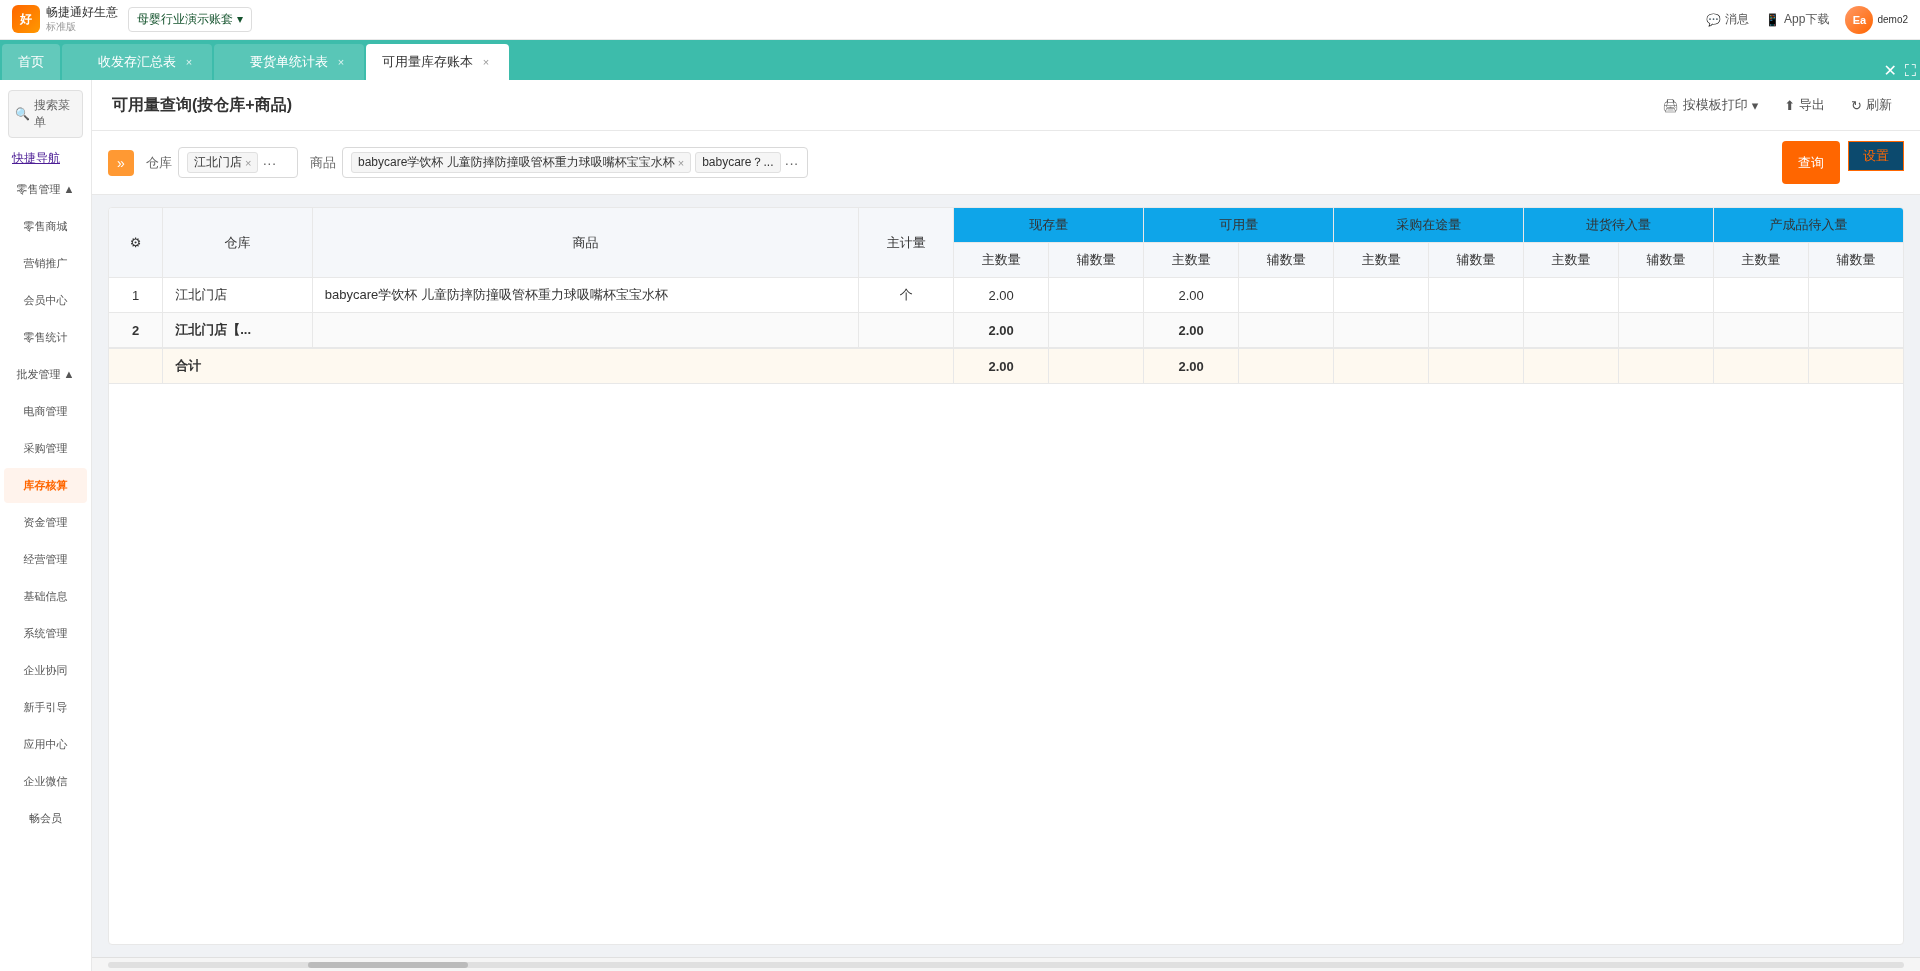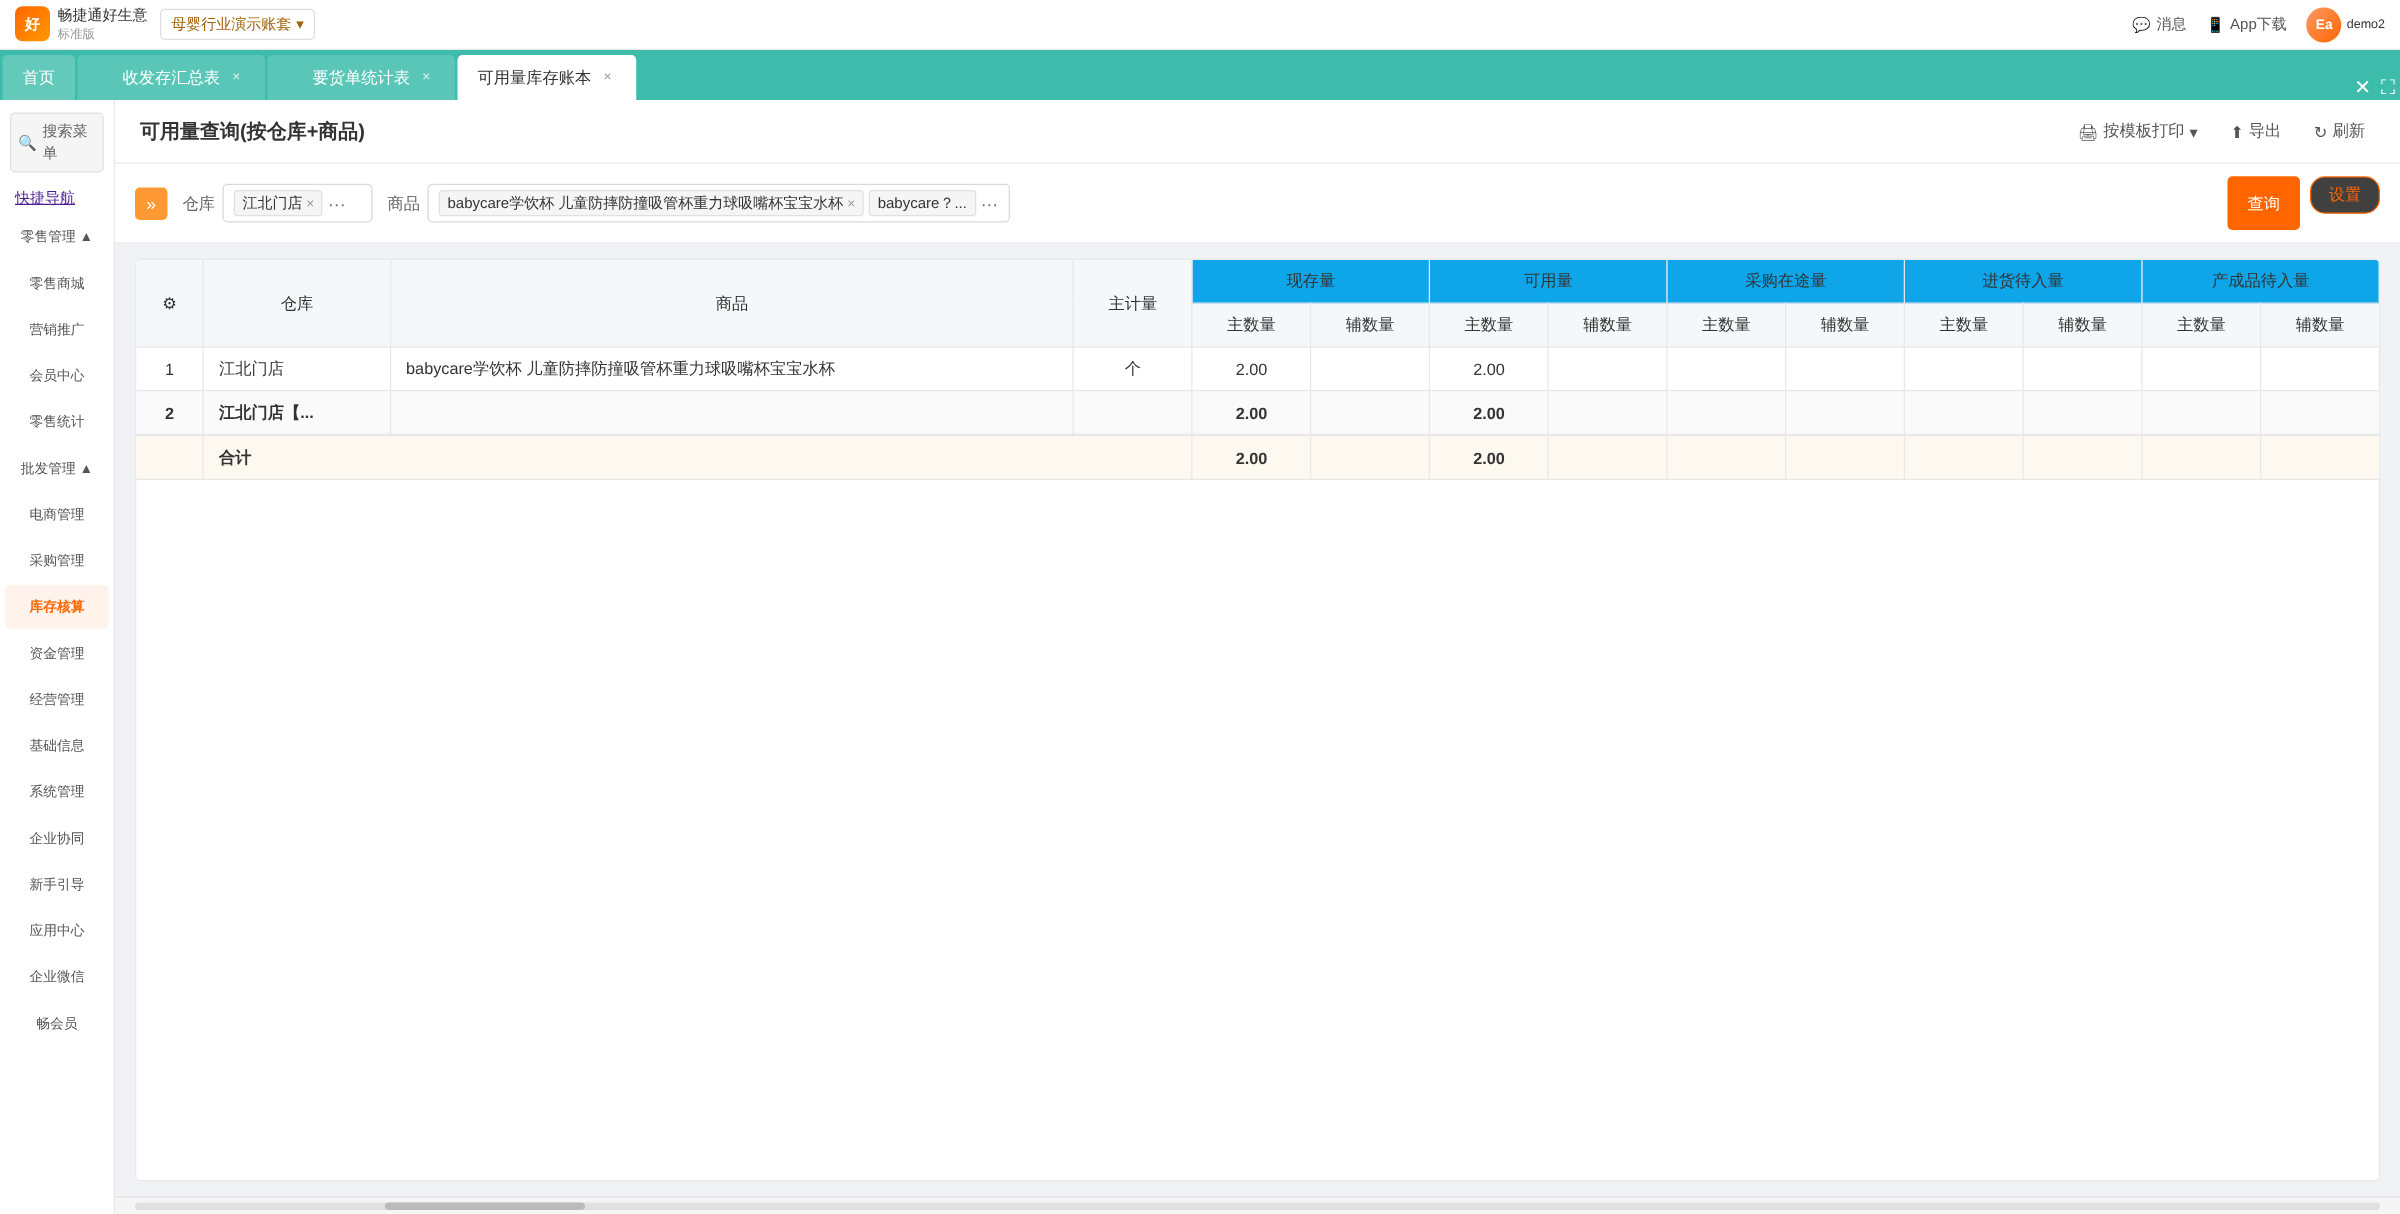--- a/index.html
+++ b/index.html
@@ -31,21 +31,21 @@
       background: linear-gradient(135deg, #ff6600, #ff9900);
       border-radius: 6px;
       display: flex; align-items: center; justify-content: center;
       color: white; font-size: 12px; font-weight: bold;
     }
     .logo-text { font-size: 12px; color: #333; line-height: 1.2; }
     .logo-sub { font-size: 10px; color: #999; }
     .industry-selector {
       display: flex; align-items: center; gap: 4px;
       border: 1px solid #ddd; border-radius: 4px; padding: 3px 8px;
-      background: #fff; cursor: pointer; font-size: 12px; color: #a16207;
+      background: #fff; cursor: pointer; font-size: 12px; color: #14532d;
     }
     .top-bar-right {
       display: flex; align-items: center; gap: 16px;
     }
     .top-bar-action {
       display: flex; align-items: center; gap: 4px;
       font-size: 12px; color: #555; cursor: pointer;
     }
     .avatar {
       width: 28px; height: 28px; border-radius: 50%;
@@ -206,21 +206,21 @@
       display: flex; align-items: center; gap: 3px;
     }
     .filter-tag .tag-close { color: #999; cursor: pointer; font-size: 11px; }
     .filter-dots { color: #666; cursor: pointer; font-size: 14px; }
     .filter-actions { margin-left: auto; display: flex; gap: 8px; }
     .btn-query {
       background: #ff6600; color: #fff; border: none; border-radius: 4px;
       padding: 6px 16px; font-size: 13px; cursor: pointer; height: 43px;
     }
     .btn-settings {
-      background: #404040; color: #ff6600; border: 1px solid #ff6600; border-radius: 12px;
+      background: #0c4a6e; color: #ff6600; border: 1px solid #ff6600; border-radius: 0;
       padding: 5px 14px; font-size: 13px; cursor: pointer; height: 30px;
     }
 
     
     .table-container {
       margin: 12px 16px;
       background: #fff;
       border-radius: 4px;
       border: 1px solid #e8e8e8;
       overflow: auto;

